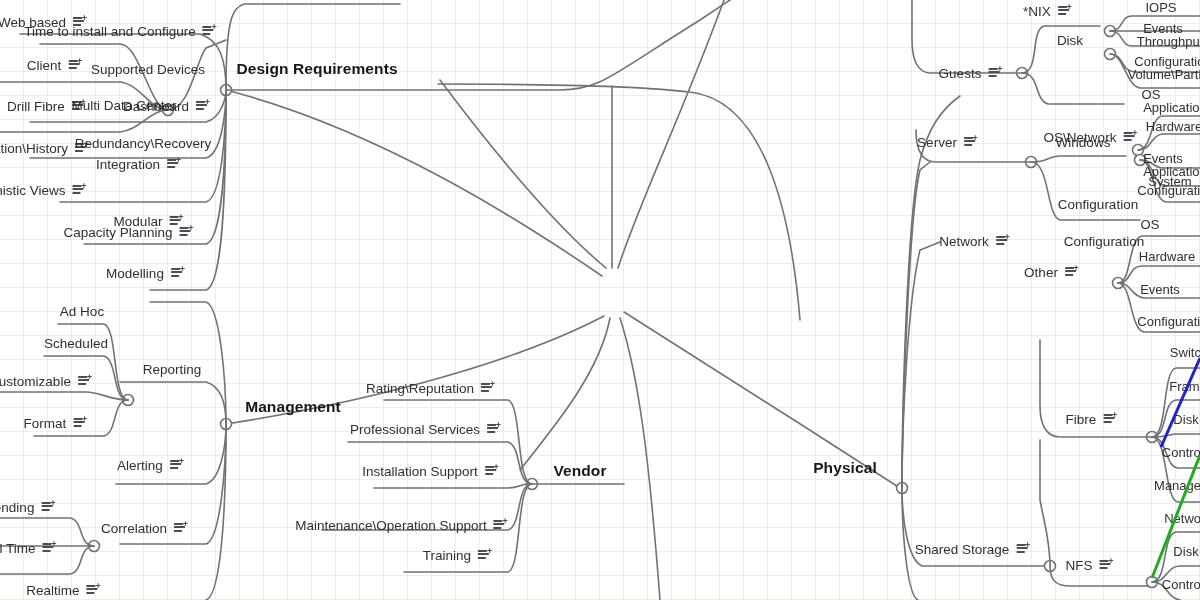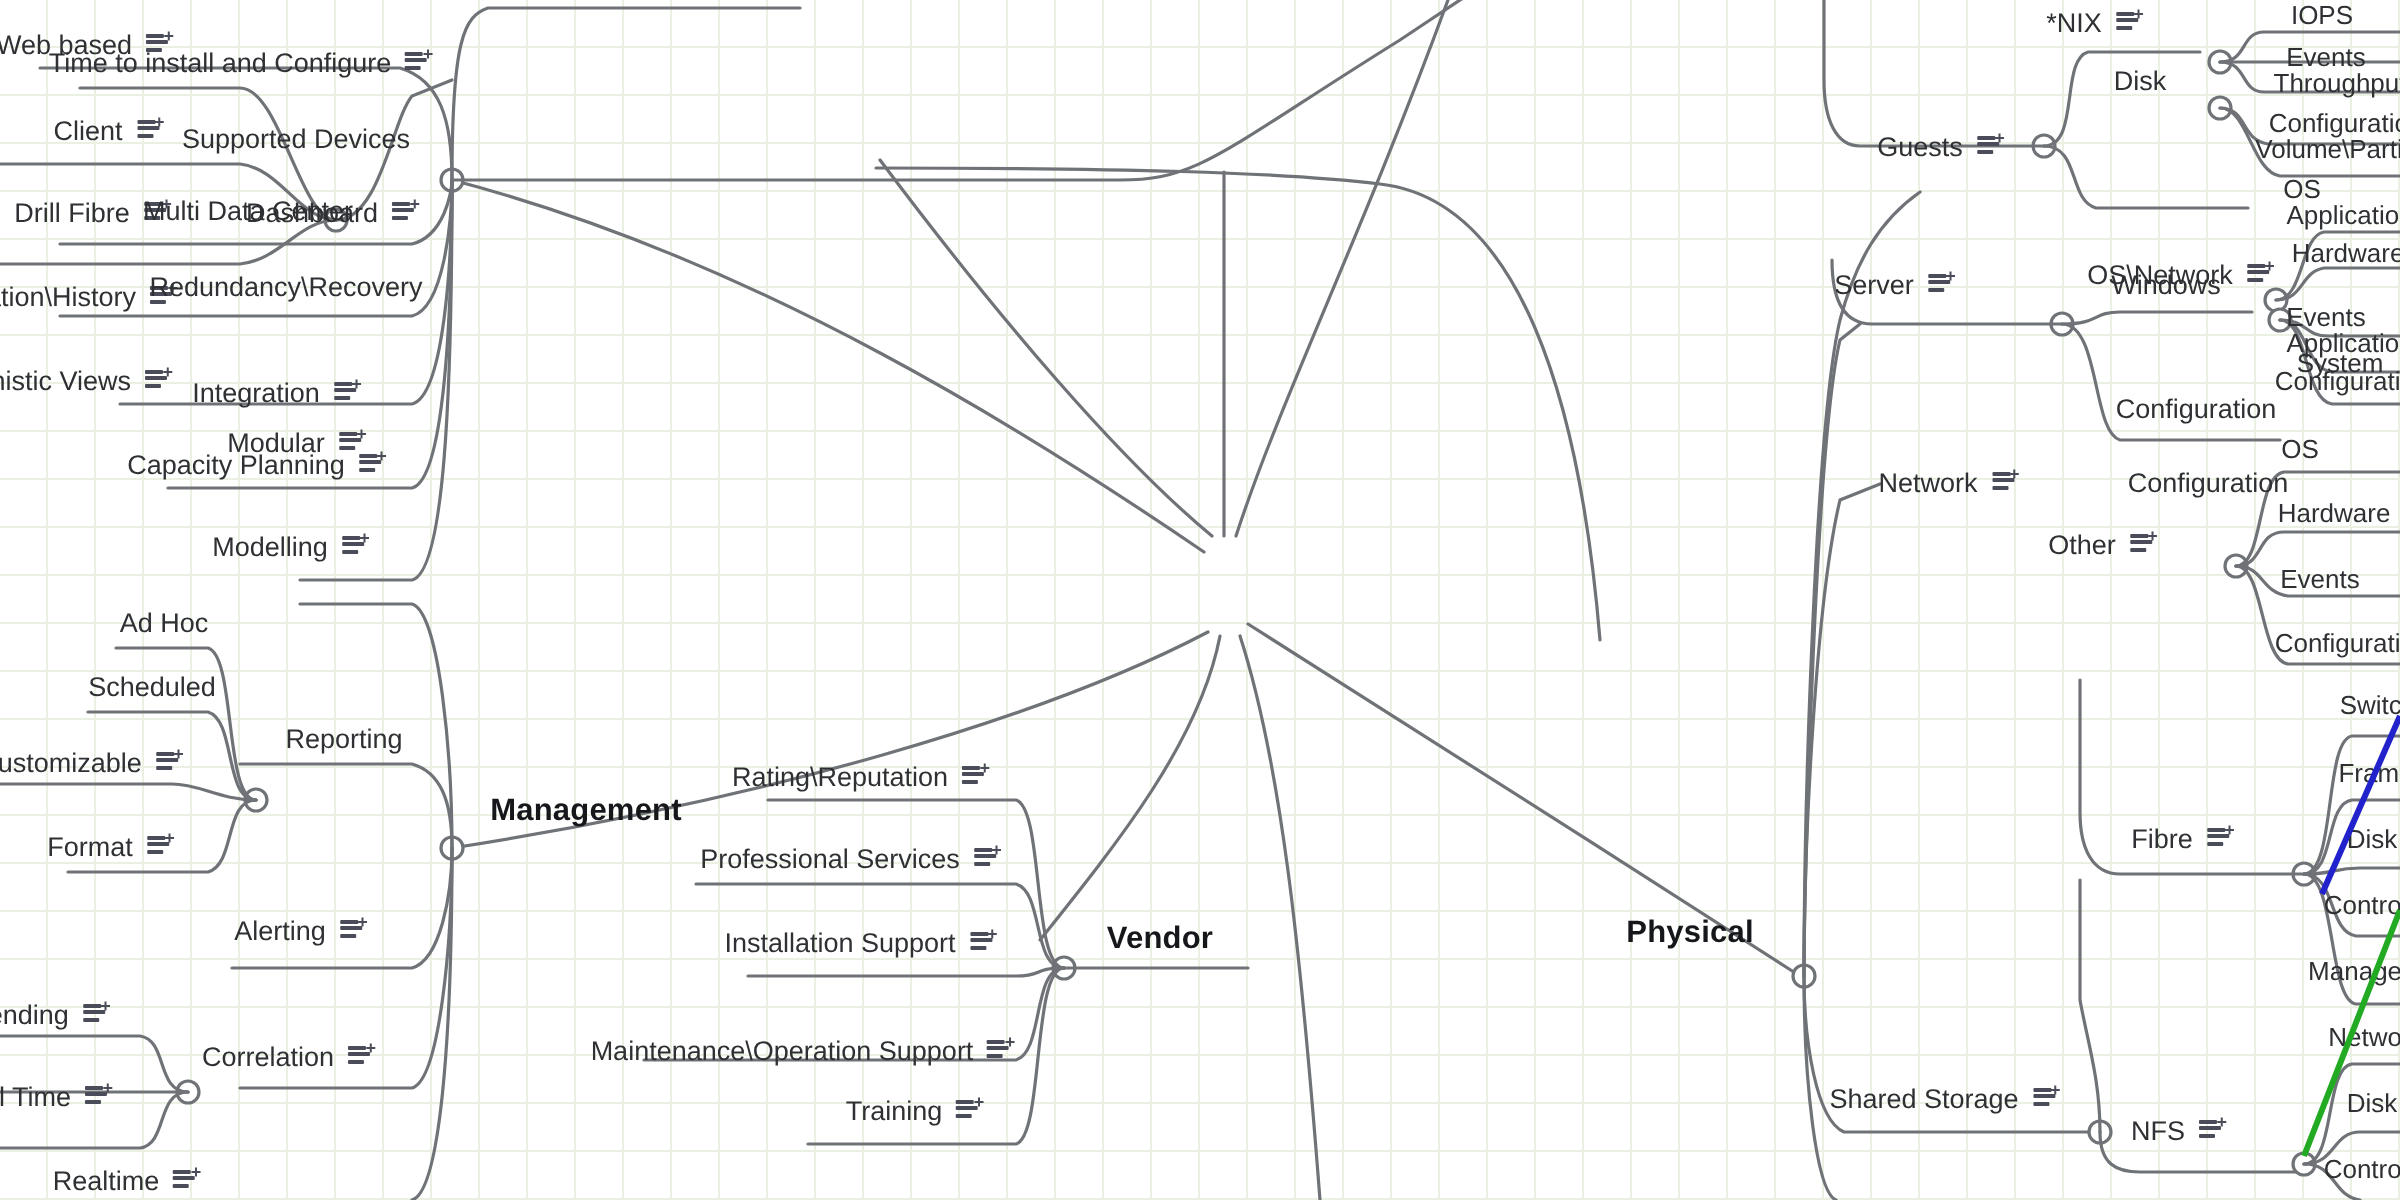--- a/index.html
+++ b/index.html
@@ -167,36 +167,37 @@
       <circle cx="1152" cy="582" r="5.5" fill="#ffffff" stroke="#6f7277" stroke-width="1.6"></circle>
       <path d="M1152 582 C 1168 582, 1162 534, 1176 532 L 1200 532"></path>
       <path d="M1152 582 C 1168 582, 1166 566, 1180 566 L 1200 566"></path>
       <path d="M1152 582 C 1168 582, 1166 598, 1180 600"></path>
 
       <path d="M438 84 C 560 84, 640 86, 690 92 C 760 100, 790 200, 800 320"></path>
     </g>
   </svg>
 
 
+  <div class="node branch" style="left:317px;top:68px;"><span class="lbl">Design Requirements</span></div>
   <div class="node branch" style="left:293px;top:406px;"><span class="lbl">Management</span></div>
   <div class="node branch" style="left:580px;top:470px;"><span class="lbl">Vendor</span></div>
   <div class="node branch" style="left:845px;top:467px;"><span class="lbl">Physical</span></div>
 
   <div id="leaves">
       <div class="node lvl2" style="left: 42px; top: 22px;"><span class="lbl">Web based</span><span class="note"><i></i><i></i><i></i><b>+</b></span></div>
       <div class="node lvl2" style="left: 120px; top: 31px;"><span class="lbl">Time to install and Configure</span><span class="note"><i></i><i></i><i></i><b>+</b></span></div>
       <div class="node lvl2" style="left: 54px; top: 65px;"><span class="lbl">Client</span><span class="note"><i></i><i></i><i></i><b>+</b></span></div>
       <div class="node lvl2" style="left: 148px; top: 69px;"><span class="lbl">Supported Devices</span></div>
       <div class="node lvl2" style="left: 46px; top: 106px;"><span class="lbl">Drill Fibre</span><span class="note"><i></i><i></i><i></i><b>+</b></span></div>
       <div class="node lvl2" style="left: 124px; top: 105px;"><span class="lbl">Multi Data Center</span></div>
       <div class="node lvl2" style="left: 166px; top: 106px;"><span class="lbl">Dashboard</span><span class="note"><i></i><i></i><i></i><b>+</b></span></div>
       <div class="node lvl2" style="left: 33px; top: 148px;"><span class="lbl">egation\History</span><span class="note"><i></i><i></i><i></i><b>+</b></span></div>
       <div class="node lvl2" style="left: 143px; top: 143px;"><span class="lbl">Redundancy\Recovery</span></div>
       <div class="node lvl2" style="left: 31px; top: 190px;"><span class="lbl">rministic Views</span><span class="note"><i></i><i></i><i></i><b>+</b></span></div>
-      <div class="node lvl2" style="left: 138px; top: 196px;"><span class="lbl">Integration</span><span class="note"><i></i><i></i><i></i><b>+</b></span></div>
+      <div class="node lvl2" style="left: 138px; top: 164px;"><span class="lbl">Integration</span><span class="note"><i></i><i></i><i></i><b>+</b></span></div>
       <div class="node lvl2" style="left: 148px; top: 221px;"><span class="lbl">Modular</span><span class="note"><i></i><i></i><i></i><b>+</b></span></div>
       <div class="node lvl2" style="left: 128px; top: 232px;"><span class="lbl">Capacity Planning</span><span class="note"><i></i><i></i><i></i><b>+</b></span></div>
       <div class="node lvl2" style="left: 145px; top: 273px;"><span class="lbl">Modelling</span><span class="note"><i></i><i></i><i></i><b>+</b></span></div>
       <div class="node lvl2" style="left: 82px; top: 311px;"><span class="lbl">Ad Hoc</span></div>
       <div class="node lvl2" style="left: 76px; top: 343px;"><span class="lbl">Scheduled</span></div>
       <div class="node lvl2" style="left: 40px; top: 381px;"><span class="lbl">Customizable</span><span class="note"><i></i><i></i><i></i><b>+</b></span></div>
       <div class="node lvl2" style="left: 172px; top: 369px;"><span class="lbl">Reporting</span></div>
       <div class="node lvl2" style="left: 55px; top: 423px;"><span class="lbl">Format</span><span class="note"><i></i><i></i><i></i><b>+</b></span></div>
       <div class="node lvl2" style="left: 150px; top: 465px;"><span class="lbl">Alerting</span><span class="note"><i></i><i></i><i></i><b>+</b></span></div>
       <div class="node lvl2" style="left: 18px; top: 507px;"><span class="lbl">Trending</span><span class="note"><i></i><i></i><i></i><b>+</b></span></div>

